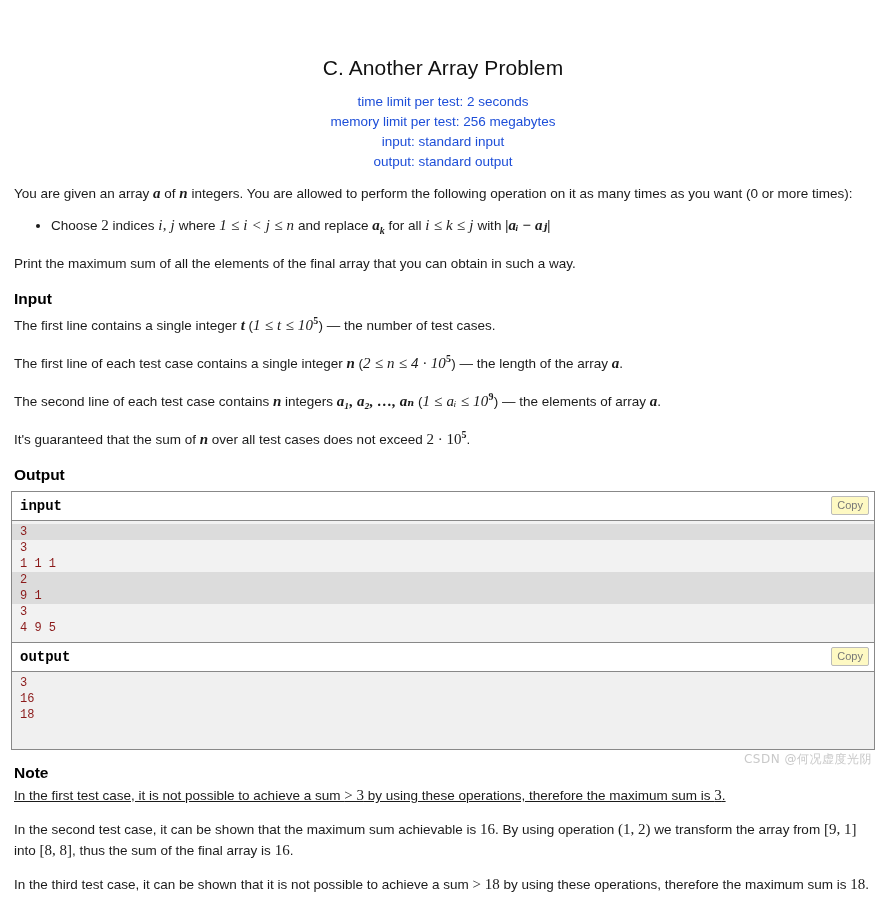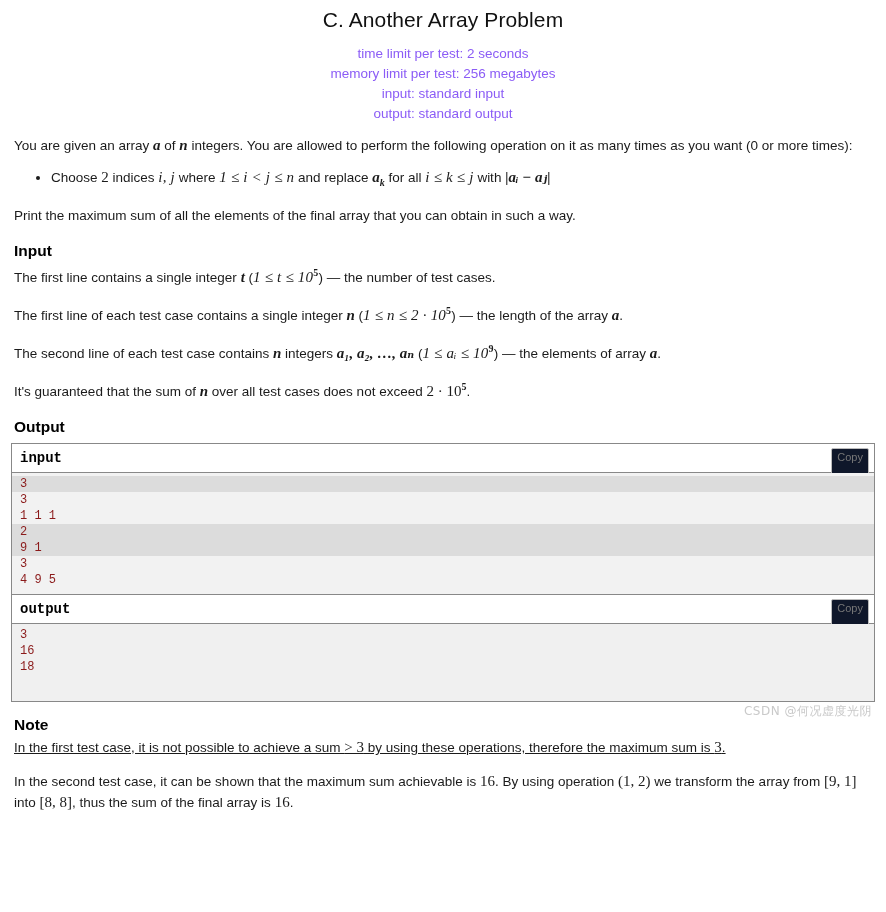--- a/index.html
+++ b/index.html
@@ -12,39 +12,40 @@
     position: relative;
     font-family: "Liberation Sans", sans-serif;
     color: #000000;
     overflow: hidden;
   }
   .page {
     position: relative;
     width: 886px;
     height: 728px;
     box-sizing: border-box;
+    margin-top: 48px;
   }
 
   
   .problem-header {
     text-align: center;
     padding-top: 6px;
   }
   .title {
     font-size: 21px;
     font-weight: 400;
     line-height: 28px;
     letter-spacing: .1px;
     margin: 0 0 10px 0;
     color: #111;
   }
   .limit {
     font-size: 13.5px;
     line-height: 20px;
-    color: #8b5cf6;
+    color: #1d4ed8;
   }
 
   
   .statement {
     padding: 0 14px 0 14px;
     font-size: 13.5px;
     line-height: 20px;
     color: #1b1b1b;
   }
   .para {
@@ -123,22 +124,22 @@
   }
   .copy-btn {
     position: absolute;
     right: 5px;
     top: 4px;
     font-size: 11px;
     line-height: 13px;
     color: #777;
     border: 1px solid #bbb;
     border-radius: 2px;
-    background: #0f172a;
-    padding: 2px 5px 10px 5px;
+    background: #fef9c3;
+    padding: 2px 5px 2px 5px;
     font-family: "Liberation Sans", sans-serif;
     cursor: pointer;
   }
   .sample-body {
     border-bottom: 1px solid #888;
     background: #f2f2f2;
     padding: 3px 0 6px 0;
     position: relative;
   }
   .sample-body.out { background: #f0f0f0; padding-bottom: 26px; }
@@ -192,21 +193,21 @@
     <ul class="op-list">
       <li><span>Choose </span><span class="mn">2</span><span> indices </span><span class="m">i, j</span><span> where </span><span class="m">1 ≤ i &lt; j ≤ n</span><span> and replace </span><span class="mbf"><span>a</span><sub class="ms">k</sub></span><span> for all </span><span class="m">i ≤ k ≤ j</span><span> with </span><span class="mbf">|aᵢ − aⱼ|</span></li>
     </ul>
 
     <div class="para">Print the maximum sum of all the elements of the final array that you can obtain in such a way.</div>
 
     <div class="section-title">Input</div>
 
     <div style="line-height:20px;"><span>The first line contains a single integer </span><span class="mbf">t</span><span> (</span><span class="m"><span>1 ≤ t ≤ 10</span><sup class="ms">5</sup></span><span>)</span><span> — the number of test cases.</span></div>
 
-    <div class="para"><span>The first line of each test case contains a single integer </span><span class="mbf">n</span><span> (</span><span class="m"><span>1 ≤ n ≤ 2 · 10</span><sup class="ms">5</sup></span><span>)</span><span> — the length of the array </span><span class="mbf">a</span><span>.</span></div>
+    <div class="para"><span>The first line of each test case contains a single integer </span><span class="mbf">n</span><span> (</span><span class="m"><span>2 ≤ n ≤ 4 · 10</span><sup class="ms">5</sup></span><span>)</span><span> — the length of the array </span><span class="mbf">a</span><span>.</span></div>
 
     <div class="para"><span>The second line of each test case contains </span><span class="mbf">n</span><span> integers </span><span class="mbf">a₁, a₂, …, aₙ</span><span> (</span><span class="m"><span>1 ≤ aᵢ ≤ 10</span><sup class="ms">9</sup></span><span>)</span><span> — the elements of array </span><span class="mbf">a</span><span>.</span></div>
 
     <div class="para"><span>It's guaranteed that the sum of </span><span class="mbf">n</span><span> over all test cases does not exceed </span><span class="mn"><span>2 · 10</span><sup class="ms">5</sup></span><span>.</span></div>
 
     <div class="section-title">Output</div>
 
   </div>
 
   <div class="example-wrap">
@@ -241,17 +242,18 @@
 
   </div>
 
   <div class="statement">
     <div class="section-title" style="padding-top:12px;">Note</div>
 
     <div style="line-height:20px;text-decoration:underline;"><span>In the first test case, it is not possible to achieve a sum </span><span class="mn">&gt; 3</span><span> by using these operations, therefore the maximum sum is </span><span class="mn">3</span><span>.</span></div>
 
     <div class="para"><span>In the second test case, it can be shown that the maximum sum achievable is </span><span class="mn">16</span><span>. By using operation </span><span class="mn">(1, 2)</span><span> we transform the array from </span><span class="mn">[9, 1]</span><span> into </span><span class="mn">[8, 8]</span><span>, thus the sum of the final array is </span><span class="mn">16</span><span>.</span></div>
 
+    <div class="para"><span>In the third test case, it can be shown that it is not possible to achieve a sum </span><span class="mn">&gt; 18</span><span> by using these operations, therefore the maximum sum is </span><span class="mn">18</span><span>.</span></div>
   </div>
 
   <div class="watermark">CSDN @何况虚度光阴</div>
 
 </div>
 
 </body></html>

